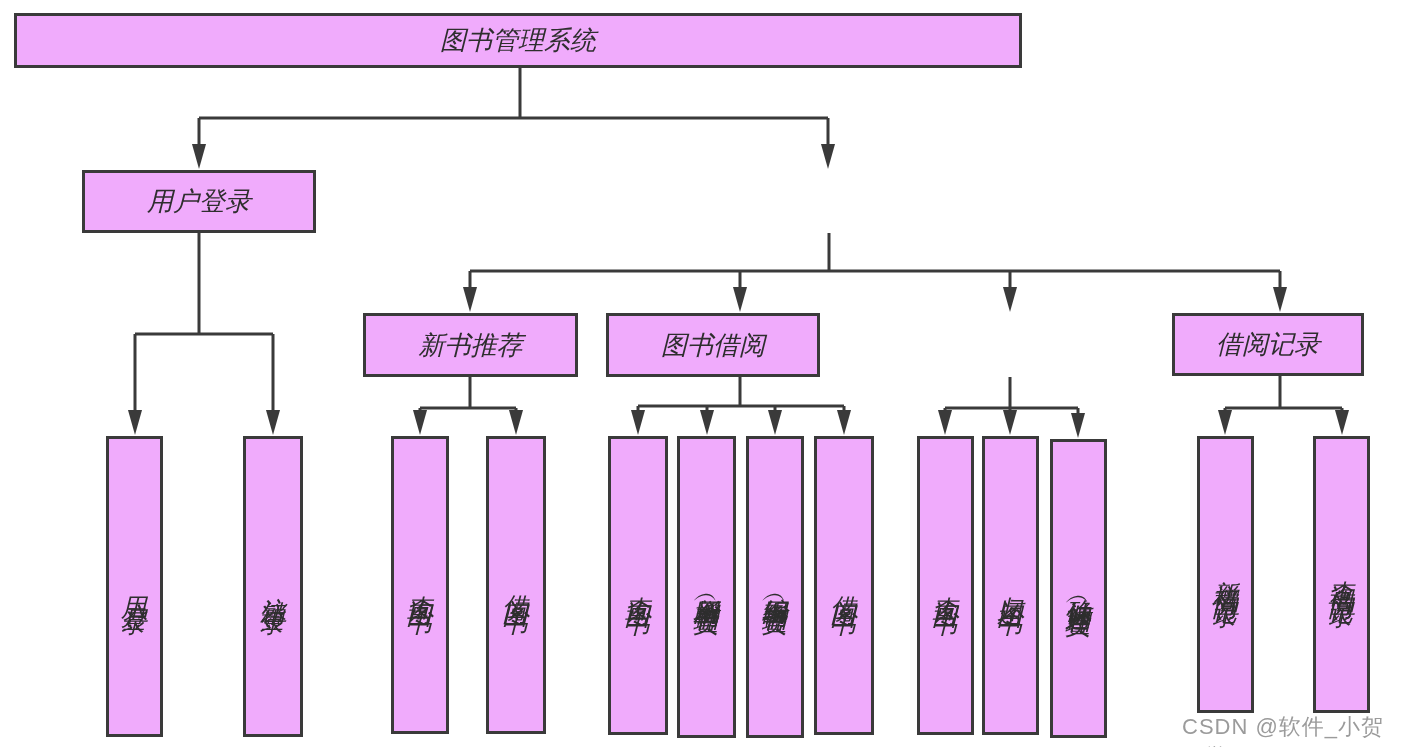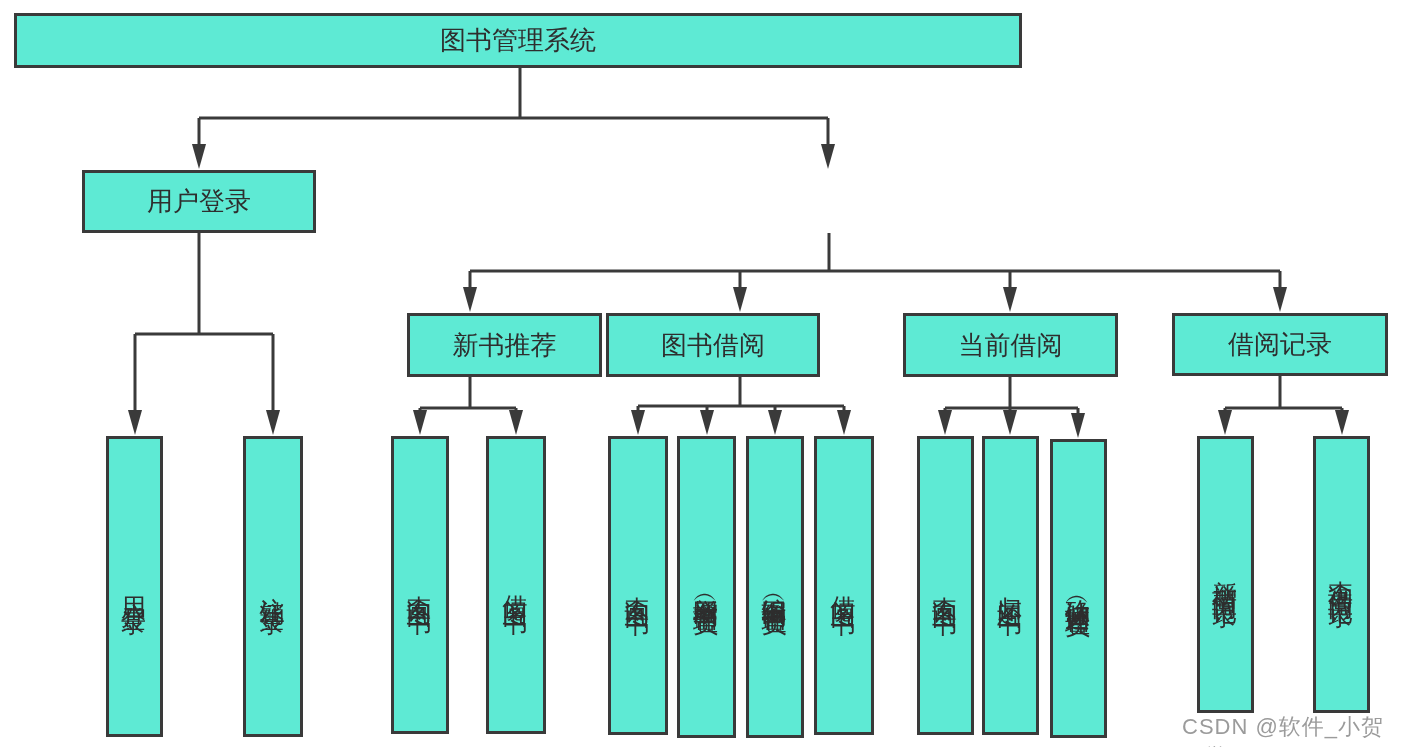--- a/index.html
+++ b/index.html
@@ -7,47 +7,48 @@
     position:relative;
     width:1405px; height:747px;
     background:#ffffff;
     font-family:"Liberation Sans", sans-serif;
     overflow:hidden;
   }
   svg.wires { position:absolute; left:0; top:0; z-index:1; }
   .node {
     position:absolute;
     box-sizing:border-box;
-    background:#5eead4;
+    background:#f0abfc;
     border:3px solid #3a3a3a;
     display:flex;
     align-items:center;
     justify-content:center;
     color:#2e2e2e;
     font-size:26px;
     z-index:2;
     white-space:nowrap;
+    font-style:italic;
   }
   .node.v {
     writing-mode:vertical-rl;
     text-orientation:mixed;
     font-size:25px;
     letter-spacing:5px;
     white-space:normal;
   }
   
   #box-root        { left:14px;   top:13px;  width:1008px; height:55px; }
   
   #box-user-login  { left:82px;   top:170px; width:234px;  height:63px; }
   #box-book-mgmt   { left:712px;  top:170px; width:235px;  height:63px; }
   
-  #box-nb          { left:363px;  top:313px; width:195px;  height:64px;margin-left:44px; }
+  #box-nb          { left:363px;  top:313px; width:215px;  height:64px; }
   #box-bb          { left:606px;  top:313px; width:214px;  height:64px; }
   #box-cb          { left:903px;  top:313px; width:215px;  height:64px; }
-  #box-br          { left:1172px; top:313px; width:216px;  height:63px; }
+  #box-br          { left:1172px; top:313px; width:192px;  height:63px; }
   
   #leaf-login      { left:106px;  top:436px; width:57px;   height:301px; }
   #leaf-logout     { left:243px;  top:436px; width:60px;   height:301px; }
   #leaf-nb-query   { left:391px;  top:436px; width:58px;   height:298px; }
   #leaf-nb-borrow  { left:486px;  top:436px; width:60px;   height:298px; }
   #leaf-bb-query   { left:608px;  top:436px; width:60px;   height:299px; }
   #leaf-bb-add     { left:677px;  top:436px; width:59px;   height:302px; letter-spacing:2px; }
   #leaf-bb-edit    { left:746px;  top:436px; width:58px;   height:302px; letter-spacing:2px; }
   #leaf-bb-borrow  { left:814px;  top:436px; width:60px;   height:299px; }
   #leaf-cb-query   { left:917px;  top:436px; width:57px;   height:299px; }
@@ -109,21 +110,20 @@
       <polygon points="1342,435 1335,410 1349,410"></polygon>
     </g>
   </svg>
 
   <div class="node" id="box-root">图书管理系统</div>
 
   <div class="node" id="box-user-login">用户登录</div>
 
   <div class="node" id="box-nb">新书推荐</div>
   <div class="node" id="box-bb">图书借阅</div>
-  <div class="node" id="box-cb">当前借阅</div>
   <div class="node" id="box-br">借阅记录</div>
 
   <div class="node v" id="leaf-login">用户登录</div>
   <div class="node v" id="leaf-logout">注销登录</div>
 
   <div class="node v" id="leaf-nb-query">查询图书</div>
   <div class="node v" id="leaf-nb-borrow">借阅图书</div>
 
   <div class="node v" id="leaf-bb-query">查询图书</div>
   <div class="node v" id="leaf-bb-add">新增图书（管理员）</div>

